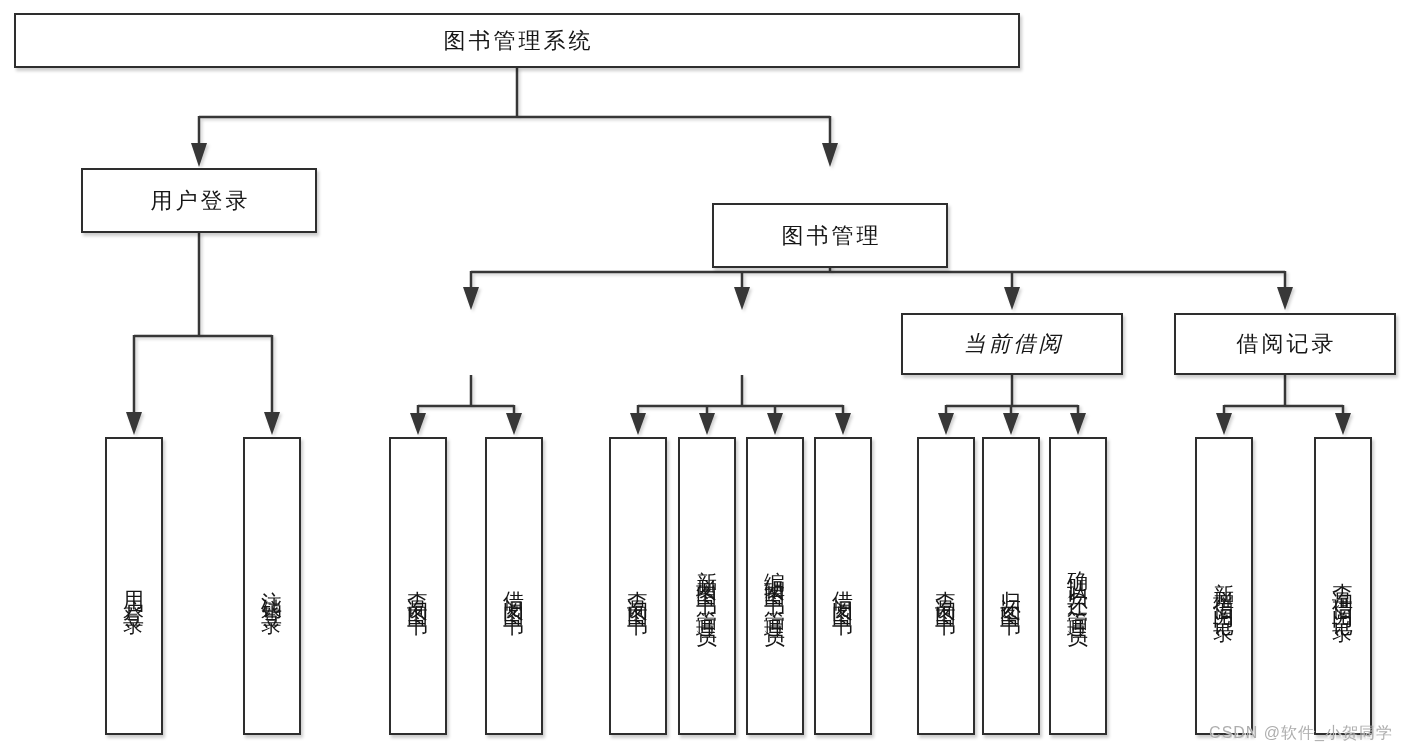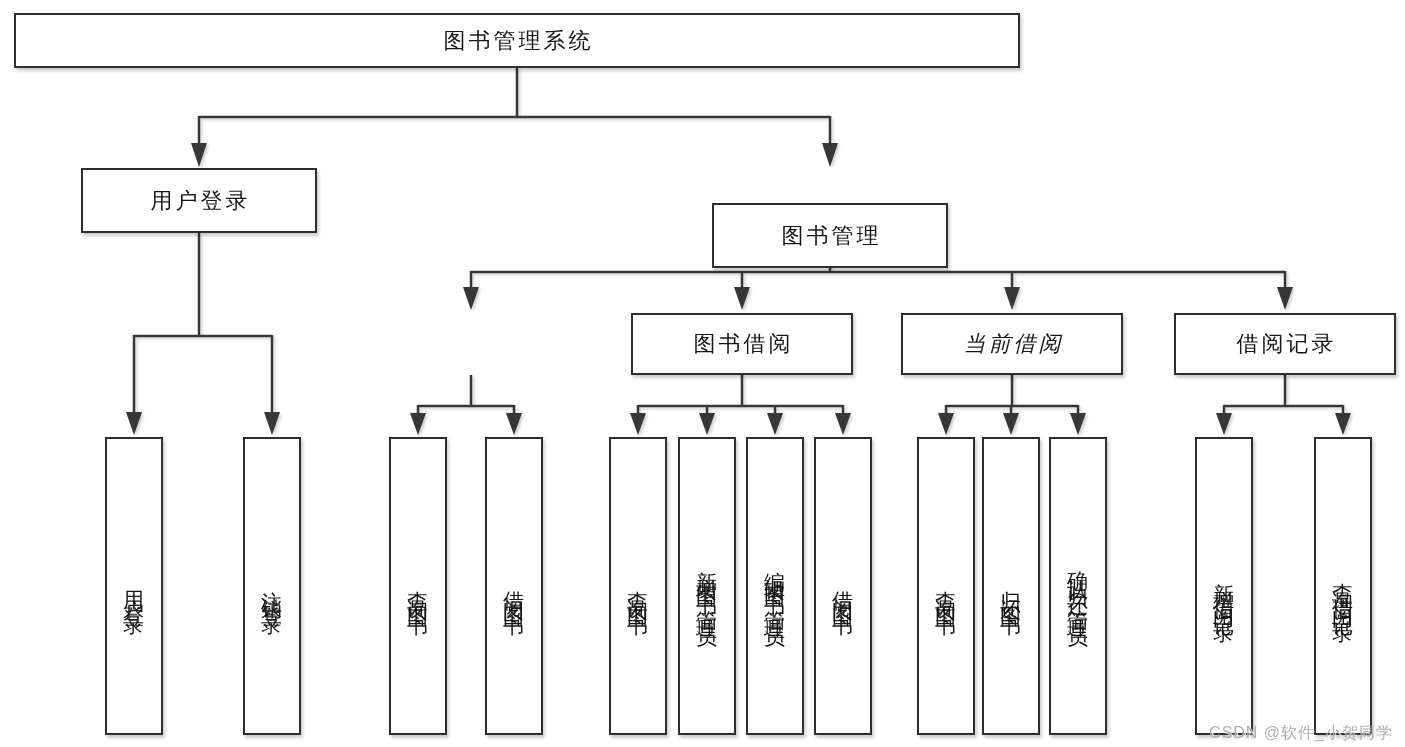--- a/index.html
+++ b/index.html
@@ -139,23 +139,20 @@
     <span class="h-label">图书管理系统</span>
   </div>
 
   <div class="node" style="left:81px; top:168px; width:236px; height:65px;">
     <span class="h-label">用户登录</span>
   </div>
   <div class="node" style="left:712px; top:168px; width:236px; height:65px;margin-top:35px;">
     <span class="h-label">图书管理</span>
   </div>
 
-  <div class="node" style="left:631px; top:313px; width:222px; height:62px;">
-    <span class="h-label">图书借阅</span>
-  </div>
   <div class="node" style="left:901px; top:313px; width:222px; height:62px;font-style:italic;">
     <span class="h-label">当前借阅</span>
   </div>
   <div class="node" style="left:1174px; top:313px; width:222px; height:62px;">
     <span class="h-label">借阅记录</span>
   </div>
 
   <div class="node" style="left:105px; top:437px; width:58px; height:298px;">
     <span class="v-label">用户登录</span>
   </div>

